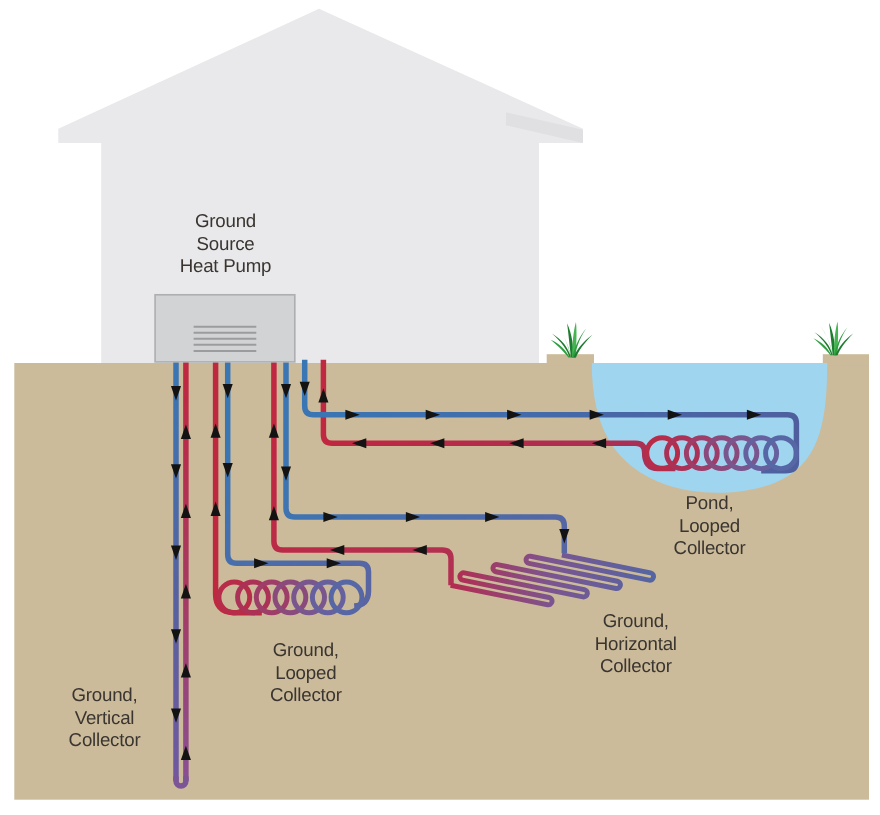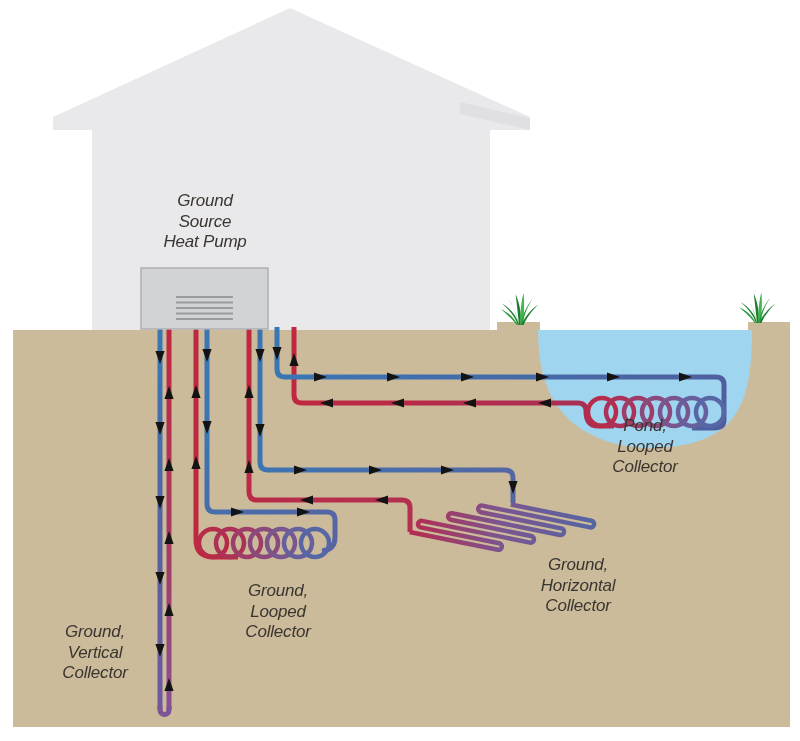--- a/index.html
+++ b/index.html
@@ -3,21 +3,21 @@
 <meta charset="utf-8">
 <style>
   html,body{margin:0;padding:0;}
   body{
     width:800px;height:741px;position:relative;background:#ffffff;
     font-family:"Liberation Sans", sans-serif;overflow:hidden;
   }
   #scene{position:absolute;left:0;top:0;}
   .lbl{
     position:absolute;text-align:center;white-space:pre-line;
-    color:#3a3530;font-size:17px;line-height:20.5px;letter-spacing:-0.2px;font-style:italic;
+    color:#3a3530;font-size:17px;line-height:20.5px;letter-spacing:-0.2px;
   }
 </style>
 </head>
 <body>
 
 <svg id="scene" width="800" height="741" viewBox="0 0 800 741">
   <defs>
     <linearGradient id="gV1" gradientUnits="userSpaceOnUse" x1="0" y1="340" x2="0" y2="705">
       <stop offset="0" stop-color="#3a76b4"></stop>
         <stop offset="0.55" stop-color="#56629f"></stop>
@@ -185,15 +185,15 @@
 Collector</div>
 
 <div class="lbl" style="left:201px;top:581px;width:154px;">Ground,
 Looped
 Collector</div>
 
 <div class="lbl" style="left:501px;top:555px;width:154px;">Ground,
 Horizontal
 Collector</div>
 
-<div class="lbl" style="left:568px;top:416px;width:154px;">Pond,
+<div class="lbl" style="left:568px;top:448px;width:154px;">Pond,
 Looped
 Collector</div>
 
 </body></html>

